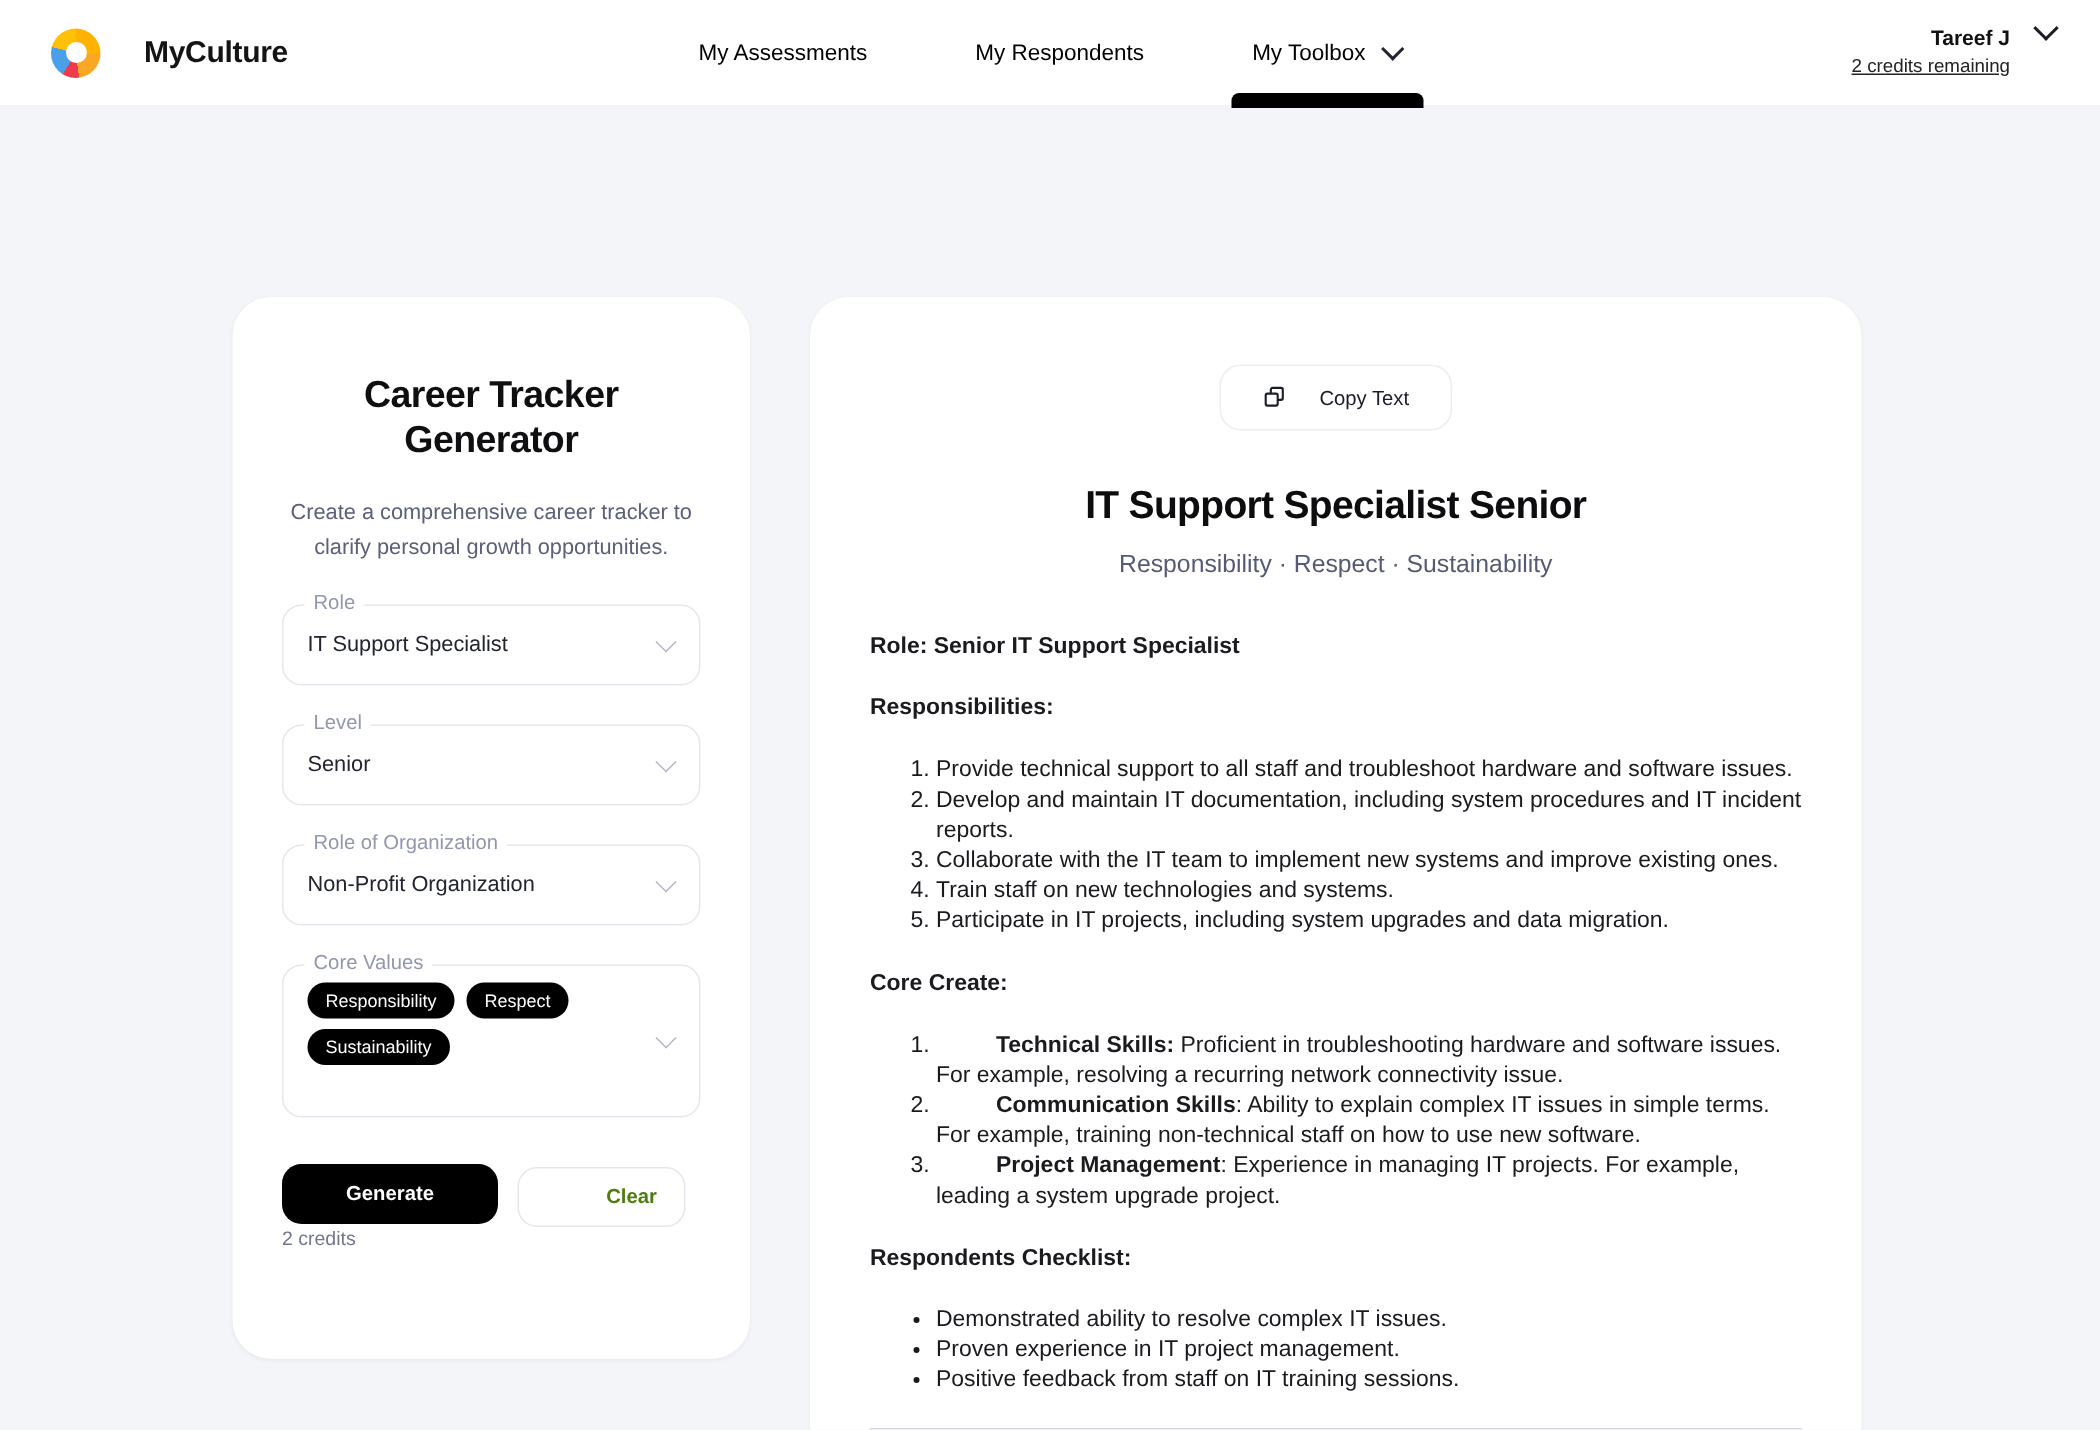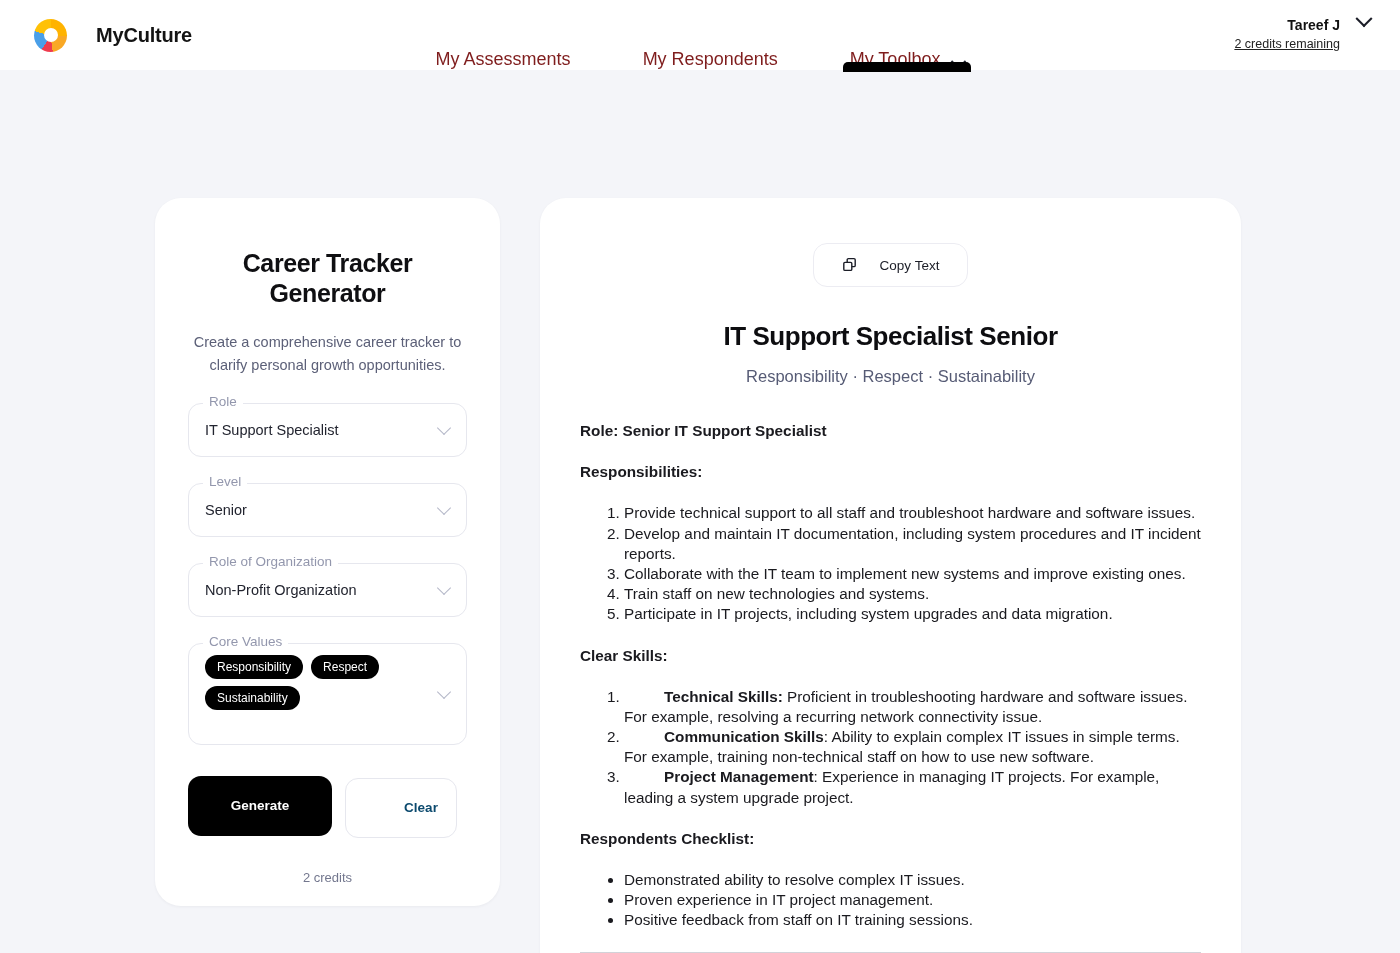--- a/index.html
+++ b/index.html
@@ -69,27 +69,27 @@
     display: flex;
     align-items: center;
     justify-content: center;
     gap: 0;
     height: 70px;
     pointer-events: none;
   }
   .nav-inner { display: flex; align-items: center; pointer-events: auto; }
   .nav-item {
     position: relative;
-    font-size: 18px;
+    font-size: 15px;
     font-weight: 500;
-    color: #7f1d1d;
+    color: #000000;
     padding: 0 36px;
     height: 70px;
     display: flex;
-    align-items: flex-end;
+    align-items: center;
     gap: 13px;
     cursor: pointer;
     white-space: nowrap;
   }
   .nav-item .caret {
     display: inline-block;
     width: 11px; height: 11px;
     border-right: 2px solid #22242f;
     border-bottom: 2px solid #22242f;
     transform: rotate(45deg) translate(-2px, -2px);
@@ -225,43 +225,41 @@
 
   .btn-row {
     margin-top: 31px;
     display: flex;
     gap: 13px;
   }
   .btn {
     font-size: 13.5px;
     font-weight: 700;
     border-radius: 13px;
-    height: 60px;
+    height: 40px;
     display: flex;
     align-items: center;
     justify-content: center;
     cursor: pointer;
     border: 1px solid transparent;
   }
   .btn-generate {
     flex: 0 0 144px;
     background: #000000;
     color: #ffffff;
   }
   .btn-clear {
     flex: 0 0 112px;
     background: #ffffff;
-    color: #0c4a6e;
+    color: #4d7c0f;
     border: 1px solid #e6e7ee;
     margin-top: 2px;
     padding-left: 40px;
   }
   .credits-note {
-    margin-top: 32px;
-    text-align: center;
     font-size: 13px;
     color: #73778e;
   }
 
   
   .right-card {
     position: absolute;
     left: 540px;
     top: 128px;
     width: 701px;
@@ -424,21 +422,21 @@
 
       <h3>Responsibilities:</h3>
       <ol>
         <li>Provide technical support to all staff and troubleshoot hardware and software issues.</li>
         <li>Develop and maintain IT documentation, including system procedures and IT incident reports.</li>
         <li>Collaborate with the IT team to implement new systems and improve existing ones.</li>
         <li>Train staff on new technologies and systems.</li>
         <li>Participate in IT projects, including system upgrades and data migration.</li>
       </ol>
 
-      <h3>Clear Skills:</h3>
+      <h3>Core Create:</h3>
       <ol>
         <li><b>Technical Skills:</b><span> Proficient in troubleshooting hardware and software issues. For example, resolving a recurring network connectivity issue.</span></li>
         <li><b>Communication Skills</b><span>: Ability to explain complex IT issues in simple terms. For example, training non-technical staff on how to use new software.</span></li>
         <li><b>Project Management</b><span>: Experience in managing IT projects. For example, leading a system upgrade project.</span></li>
       </ol>
 
       <h3>Respondents Checklist:</h3>
       <ul>
         <li>Demonstrated ability to resolve complex IT issues.</li>
         <li>Proven experience in IT project management.</li>

